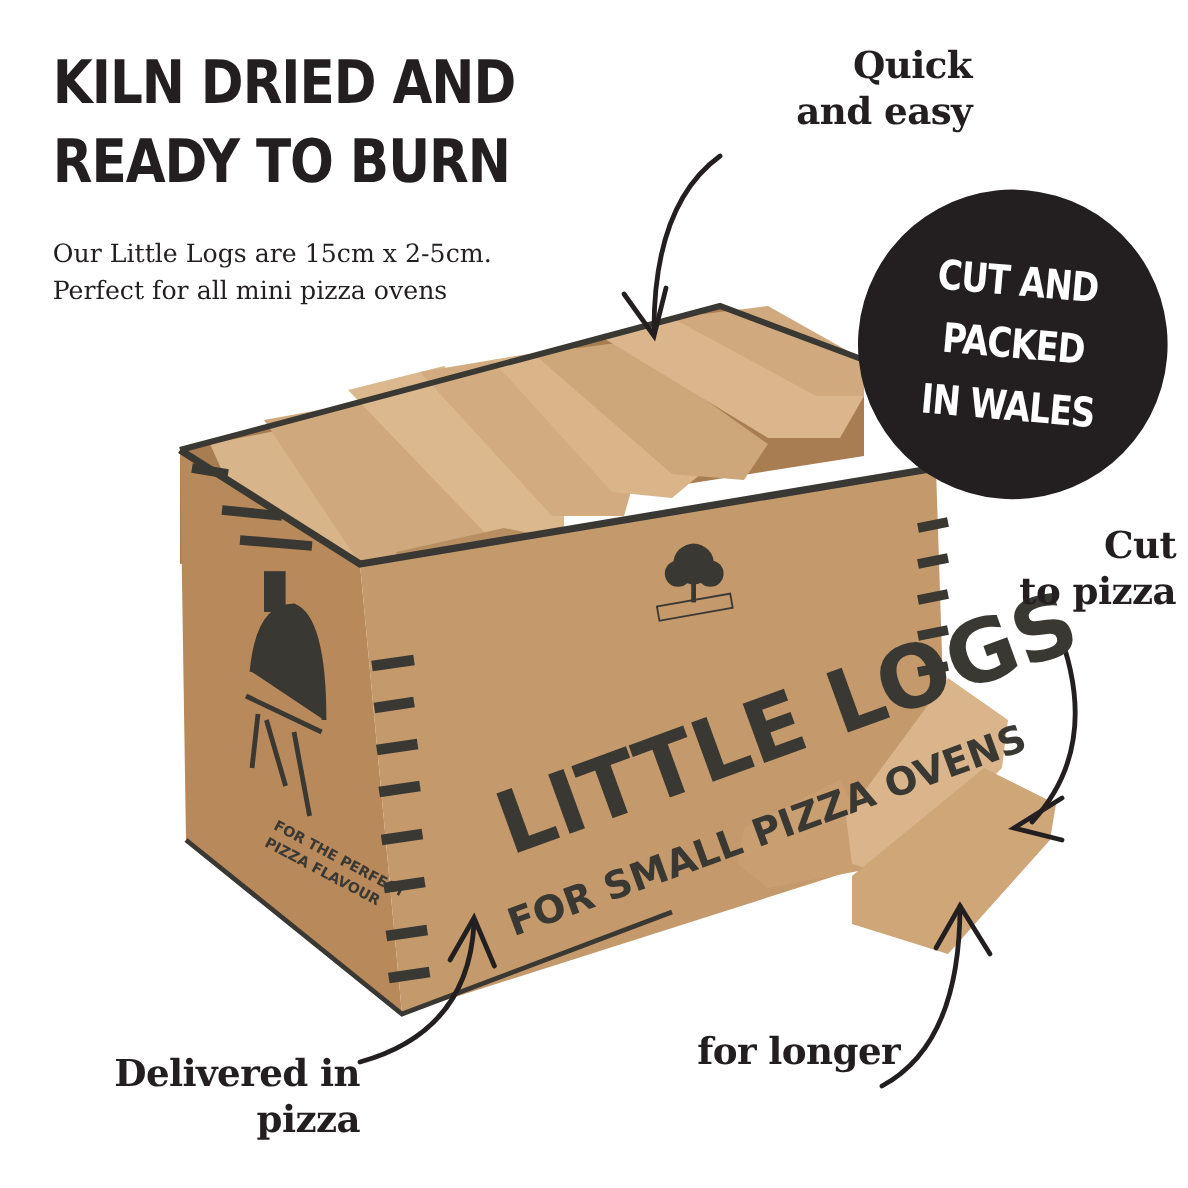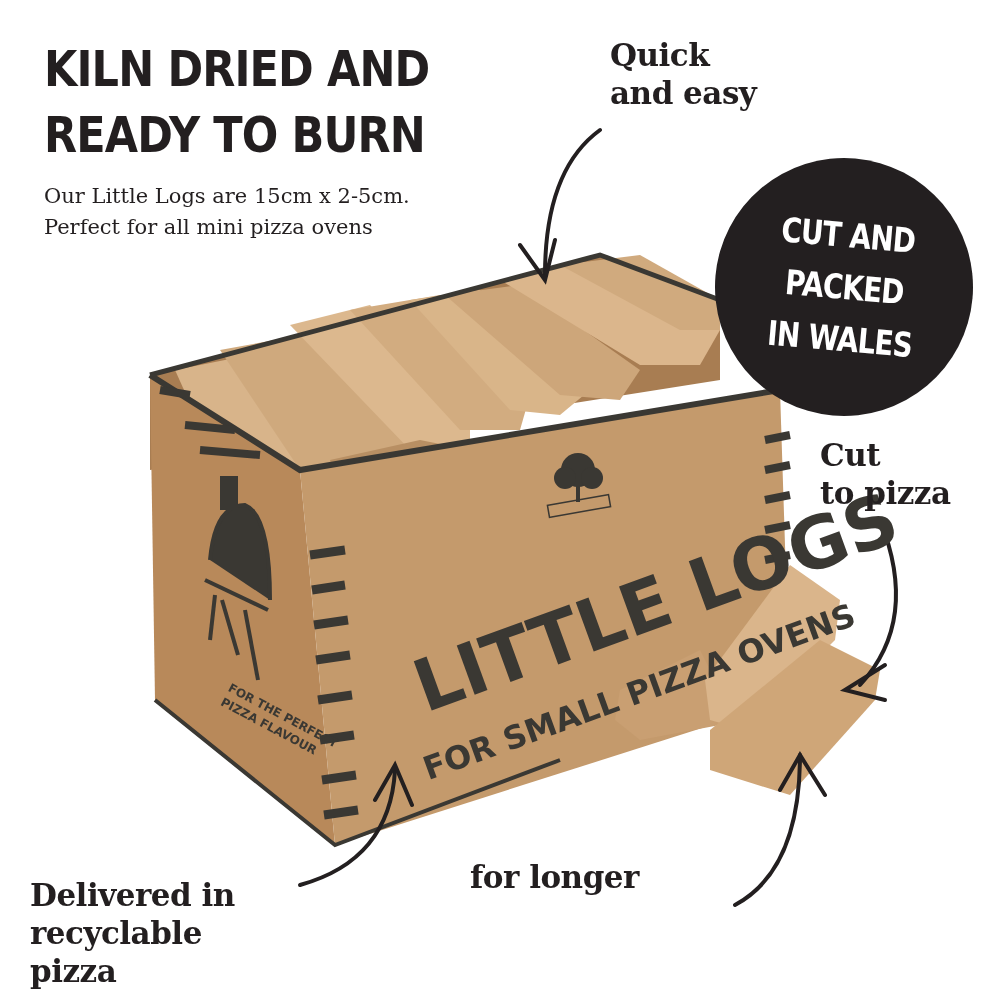--- a/index.html
+++ b/index.html
@@ -1,20 +1,20 @@
 <!DOCTYPE html>
 <html><head>
 <meta charset="utf-8">
 <style>
   html, body { margin:0; padding:0; background:#ffffff; }
   body { width:990px; height:990px; position:relative; overflow:hidden; font-family:"DejaVu Serif", serif; color:#231f20; }
   .abs { position:absolute; }
   .headline { left:44px; top:36px; font-family:"DejaVu Sans", sans-serif; font-weight:bold; font-size:50px; line-height:66px; letter-spacing:-1px; color:#231f20; transform:scaleX(0.86); transform-origin:left top; white-space:nowrap; }
-  .sub { left:44px; top:181px; font-family:"DejaVu Serif", serif; font-size:21px; line-height:31px; color:#231f20; }
-  .callout { font-family:"DejaVu Serif", serif; font-weight:bold; text-align:left; color:#231f20; line-height:38px; font-size:31px; letter-spacing:-0.5px; }
+  .sub { left:44px; top:196px; font-family:"DejaVu Serif", serif; font-size:21px; line-height:31px; color:#231f20; }
+  .callout { font-family:"DejaVu Serif", serif; font-weight:bold; text-align:right; color:#231f20; line-height:38px; font-size:31px; letter-spacing:-0.5px; }
   .badge { left:715px; top:158px; width:258px; height:258px; border-radius:50%; background:#231f20; color:#fff; display:flex; flex-direction:column; align-items:center; justify-content:center; font-family:"DejaVu Sans", sans-serif; font-weight:bold; font-size:34px; line-height:52px; transform:rotate(5deg); }
   .badge span { display:block; transform:scaleX(0.82); letter-spacing:-1px; }
   .box-svg { left:0; top:0; }
 </style>
 </head>
 <body>
 
 <svg class="abs box-svg" width="990" height="990" viewBox="0 0 990 990">
 
   <polygon points="150,375 600,255 720,300 720,380 150,470" fill="#a87d52"></polygon>
@@ -126,19 +126,18 @@
   <span>IN WALES</span>
 </div>
 
 <div class="abs callout" style="left:820px; top:436px; width:160px;">
   <div>Cut</div>
   <div>to pizza</div>
 </div>
 
 <div class="abs callout" style="left:30px; top:876px; width:270px;">
   <div>Delivered in</div>
-  <div>recyclable</div>
   <div>pizza</div>
 </div>
 
 <div class="abs callout" style="left:470px; top:858px; width:280px;">
   <div>for longer</div>
 </div>
 
 </body></html>

